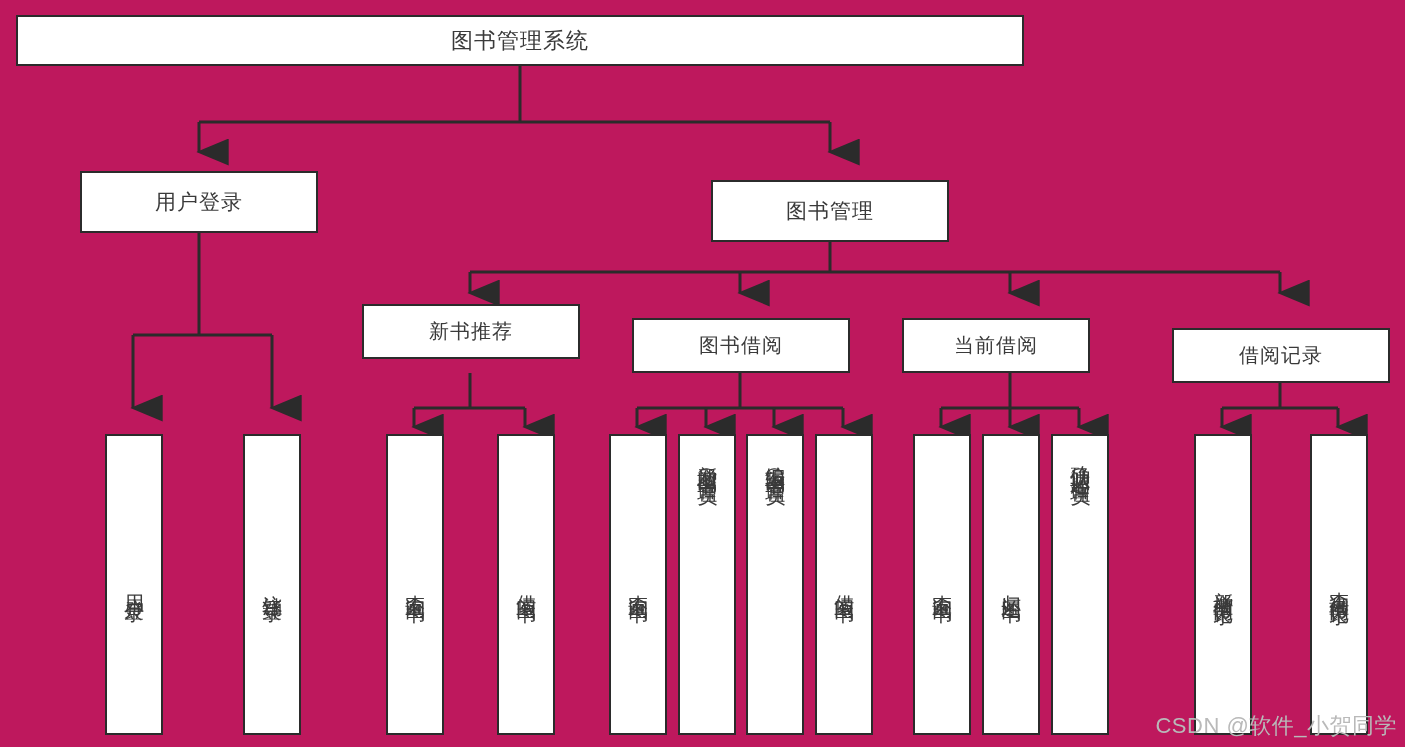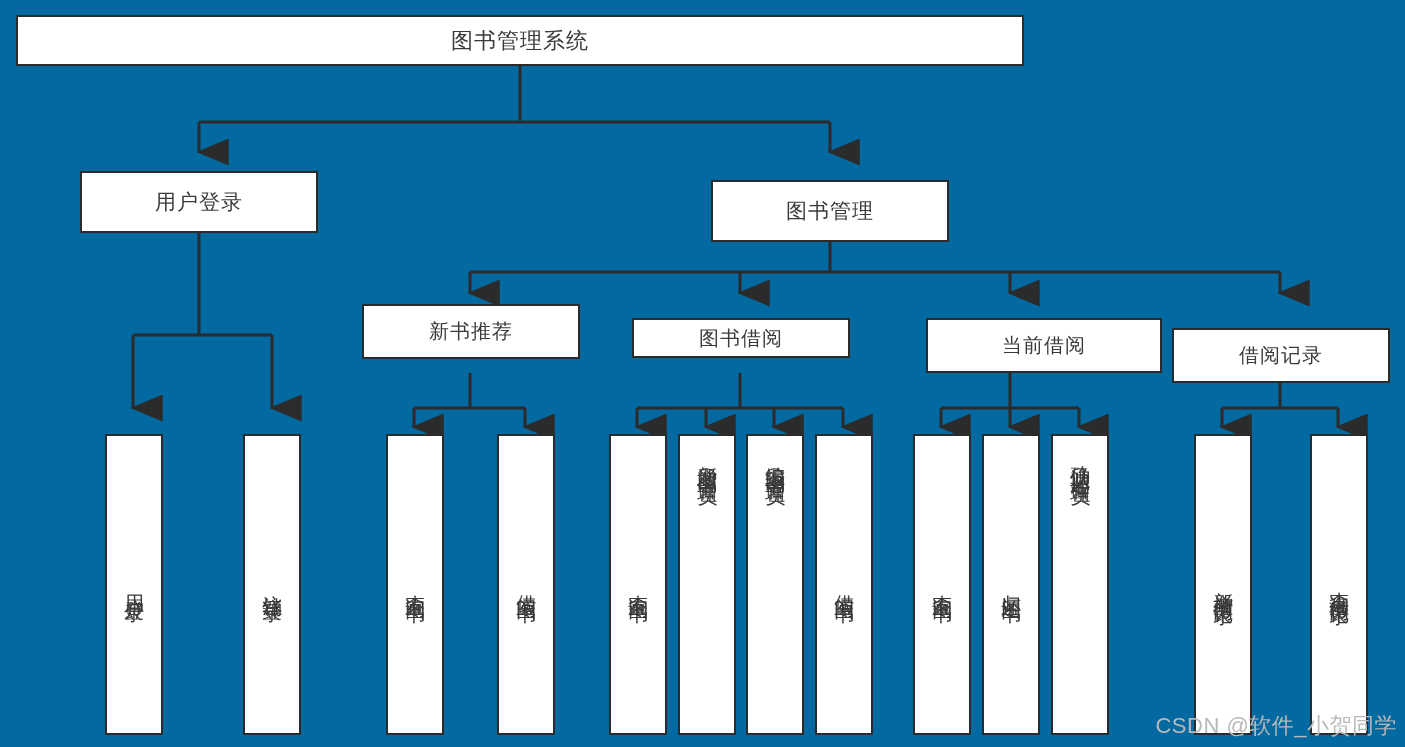--- a/index.html
+++ b/index.html
@@ -7,21 +7,21 @@
     padding: 0;
     background: #ffffff;
   }
   body {
     font-family: "Liberation Sans", "DejaVu Sans", sans-serif;
   }
   #canvas {
     position: relative;
     width: 1405px;
     height: 747px;
-    background: #0369a1;
+    background: #be185d;
     overflow: hidden;
   }
   svg.wires {
     position: absolute;
     left: 0;
     top: 0;
     width: 1405px;
     height: 747px;
     pointer-events: none;
   }
@@ -126,22 +126,22 @@
       <path d="M 1338 408 L 1338 427" marker-end="url(#arrow)"></path>
     </g>
   </svg>
 
   <div class="node root" style="left:16px; top:15px; width:1008px; height:51px;">图书管理系统</div>
 
   <div class="node lvl2" style="left:80px; top:171px; width:238px; height:62px;">用户登录</div>
   <div class="node lvl2" style="left:711px; top:180px; width:238px; height:62px;">图书管理</div>
 
   <div class="node lvl3" style="left:362px; top:304px; width:218px; height:55px;">新书推荐</div>
-  <div class="node lvl3" style="left:632px; top:318px; width:218px; height:40px;">图书借阅</div>
-  <div class="node lvl3" style="left:902px; top:318px; width:236px; height:55px;margin-left:24px;">当前借阅</div>
+  <div class="node lvl3" style="left:632px; top:318px; width:218px; height:55px;">图书借阅</div>
+  <div class="node lvl3" style="left:902px; top:318px; width:188px; height:55px;">当前借阅</div>
   <div class="node lvl3" style="left:1172px; top:328px; width:218px; height:55px;">借阅记录</div>
 
   <div class="node leaf mid" style="left:105px; top:434px; width:58px; height:301px;">
     <span class="vtext">用户登录</span>
   </div>
   <div class="node leaf mid" style="left:243px; top:434px; width:58px; height:301px;">
     <span class="vtext">注销登录</span>
   </div>
 
   <div class="node leaf mid" style="left:386px; top:434px; width:58px; height:301px;">

